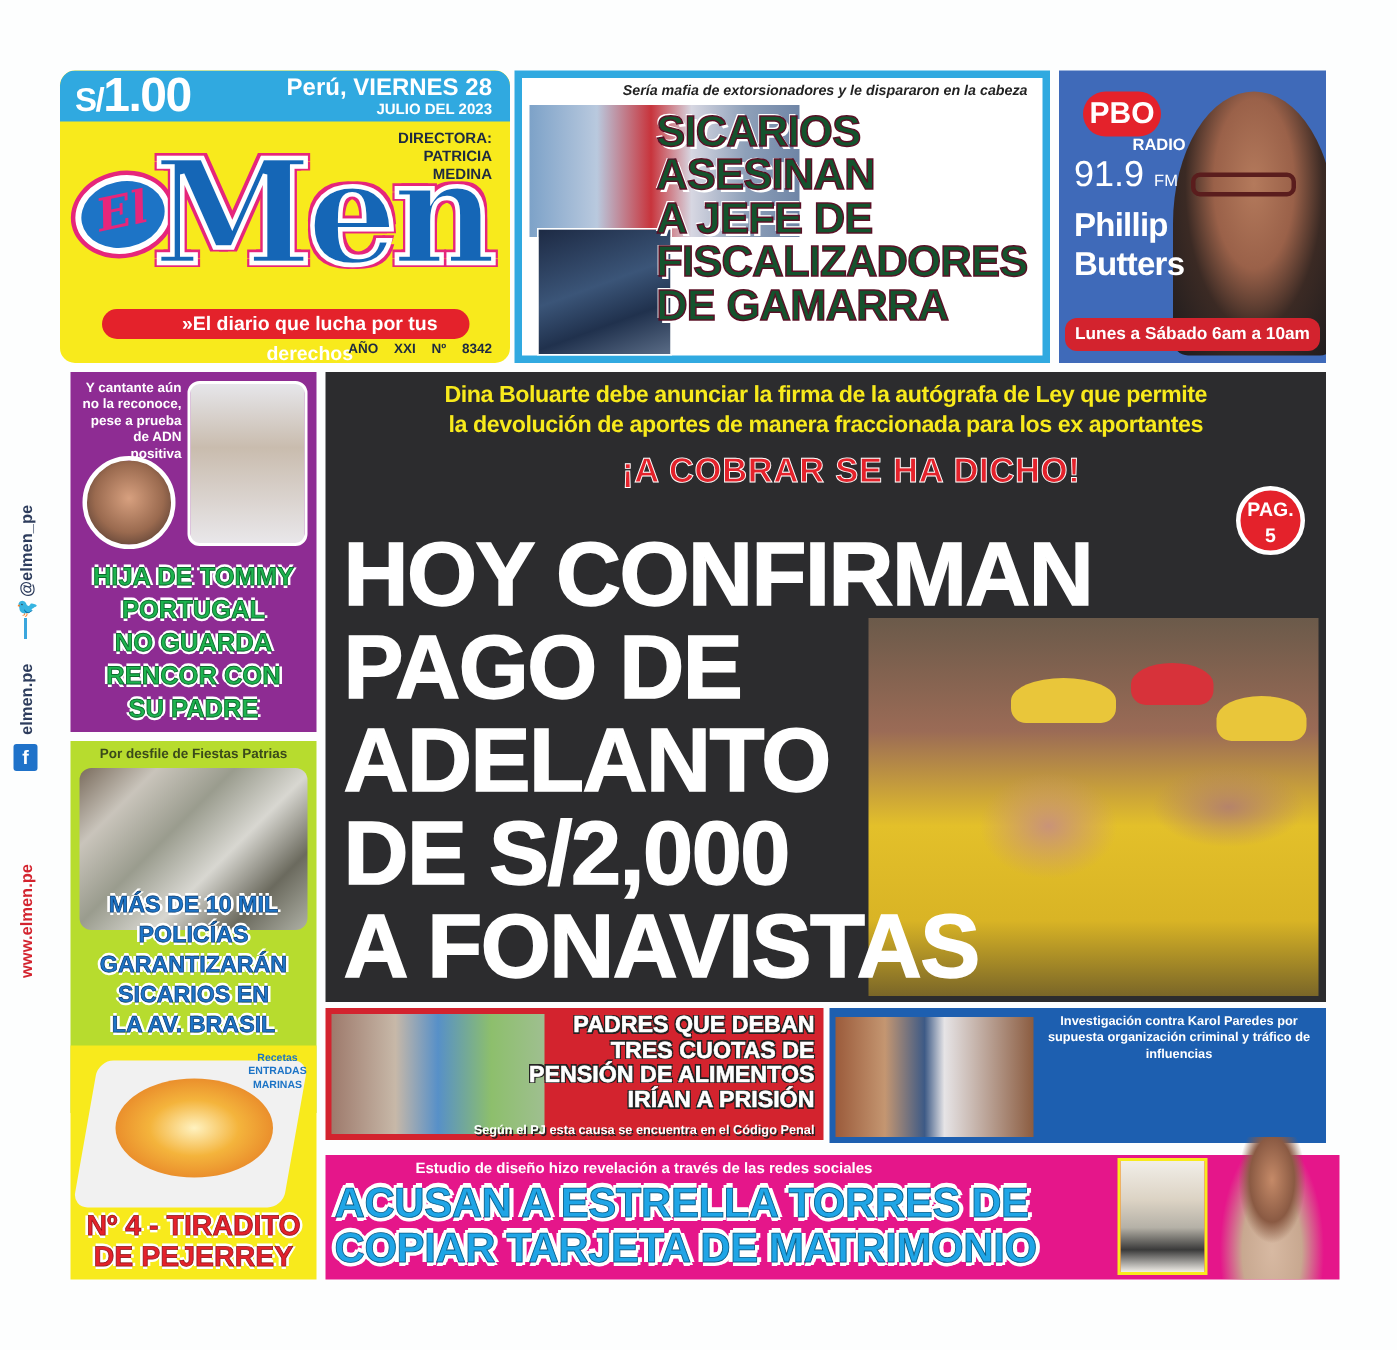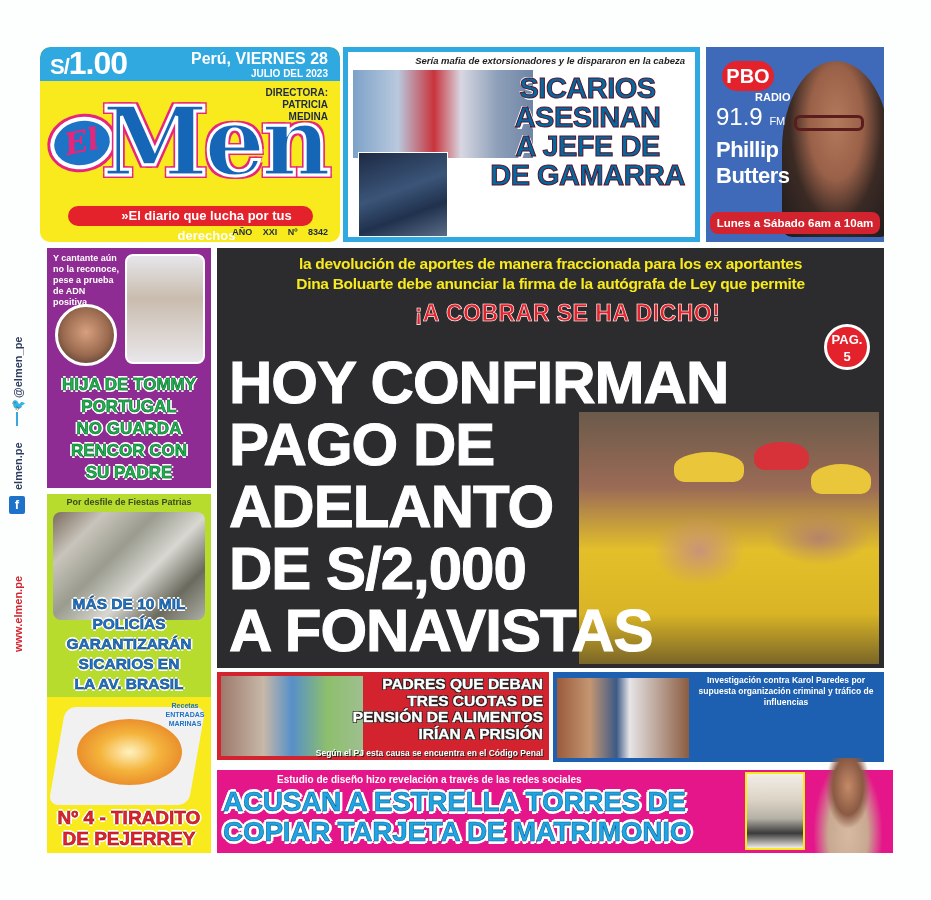--- a/index.html
+++ b/index.html
@@ -29,36 +29,36 @@
   .logo-el { position:absolute; left:10px; top:70px; width:64px; height:52px; border-radius:50%; background:#1d74c6; border:4px solid #fff; box-shadow:0 0 0 3px #e6267b; color:#e6267b; font-family:"DejaVu Serif", serif; font-style:italic; font-weight:bold; font-size:30px; line-height:42px; text-align:center; transform:rotate(-12deg); }
   .logo-men { position:absolute; left:62px; top:40px; font-family:"DejaVu Serif", serif; font-weight:bold; font-size:96px; line-height:110px; color:#1566b6; -webkit-text-stroke:3px #fff; text-shadow: 0 0 0 #e6267b, 3px 3px 0 #e6267b, -3px -3px 0 #e6267b, 3px -3px 0 #e6267b, -3px 3px 0 #e6267b; letter-spacing:-4px; }
   .tagline { position:absolute; left:28px; top:159px; width:245px; height:20px; background:#e4222b; border-radius:10px; color:#fff; font-size:13px; font-weight:bold; text-align:center; line-height:20px;padding-left:32px; }
   .edition { position:absolute; right:12px; top:180px; color:#1e2a40; font-size:9px; font-weight:bold; word-spacing:8px; }
 
   
   .top-story { left: 343px; top: 47px; width: 357px; height: 195px; background:#fff; border:5px solid #30a9e0; }
   .top-kicker { position:absolute; right:10px; top:3px; font-size:9.5px; font-weight:bold; color:#222; font-style:italic; }
   .photo-trio { position:absolute; left:5px; top:18px; width:180px; height:88px; background: linear-gradient(90deg,#7da2c8 0%,#b9c9de 25%,#c8343c 45%,#d7d7e2 60%,#8ea0b9 80%,#6f85a6 100%); }
   .photo-night { position:absolute; left:10px; top:100px; width:90px; height:85px; background: linear-gradient(160deg,#1d2a44,#3b5578 45%,#20314d 70%,#5a6c86); border:1px solid #fff; }
-  .top-head { position:absolute; right:10px; top:22px; text-align:center; color:#0369a1; font-size:29px; font-weight:900; line-height:29px; -webkit-text-stroke:1px #5a0f26; text-shadow: 2px 2px 0 #fff, -1px -1px 0 #fff; letter-spacing:-0.5px; }
+  .top-head { position:absolute; right:10px; top:22px; text-align:left; color:#14532d; font-size:29px; font-weight:900; line-height:29px; -webkit-text-stroke:1px #5a0f26; text-shadow: 2px 2px 0 #fff, -1px -1px 0 #fff; letter-spacing:-0.5px; }
 
   
   .radio-ad { left: 706px; top: 47px; width: 178px; height: 195px; background:#3f6ab9; overflow:hidden; }
   .radio-person { position:absolute; right:-6px; top:14px; width:108px; height:176px; background: radial-gradient(ellipse at 50% 35%, #b47a5c 0%, #9a6149 35%, #3b2a24 60%, #1d1b1d 100%); border-radius: 50% 50% 10px 10px; }
   .radio-glasses { position:absolute; right:20px; top:68px; width:70px; height:16px; border:3px solid #5a1d1d; border-radius:6px; }
   .pbo { position:absolute; left:16px; top:14px; width:52px; height:30px; background:#e4222b; border-radius:15px; color:#fff; font-size:20px; font-weight:900; text-align:center; line-height:30px; }
   .radio-label { position:absolute; left:25px; top:44px; color:#fff; font-size:11px; font-weight:bold;padding-left:24px; }
   .freq { position:absolute; left:10px; top:56px; color:#fff; font-size:24px; }
   .freq small { font-size:11px; }
   .host { position:absolute; left:10px; top:90px; color:#fff; font-size:22px; font-weight:bold; line-height:26px; letter-spacing:-0.5px; }
   .schedule { position:absolute; left:4px; bottom:8px; width:170px; height:22px; background:#d3232e; border-radius:8px; color:#fff; font-size:11.5px; font-weight:bold; text-align:center; line-height:22px; }
 
   
   .tommy { left: 47px; top: 248px; width: 164px; height: 240px; background:#8e2c93; }
-  .tommy-kicker { position:absolute; left:6px; top:5px; width:68px; color:#fff; font-size:9px; font-weight:bold; line-height:11px; }
+  .tommy-kicker { position:absolute; left:6px; top:5px; width:68px; color:#fff; font-size:9px; font-weight:bold; line-height:11px;text-align:right; }
   .tommy-circle { position:absolute; left:8px; top:56px; width:62px; height:62px; border-radius:50%; background: radial-gradient(circle at 50% 45%, #d7a07f, #9a6a4f 55%, #3a2a27); border:3px solid #fff; }
   .tommy-photo { position:absolute; left:78px; top:6px; width:80px; height:110px; border-radius:8px; background: linear-gradient(180deg,#e6e6ea, #c9bcae 40%, #e9e7ea); border:2px solid #fff; }
   .tommy-head { position:absolute; left:0; top:126px; width:164px; text-align:center; color:#1db34e; font-size:17px; font-weight:900; line-height:22px; -webkit-text-stroke:0.6px #0b6a2d; text-shadow: 2px 0 0 #fff, -2px 0 0 #fff, 0 2px 0 #fff, 0 -2px 0 #fff; }
 
   .police { left: 47px; top: 494px; width: 164px; height: 248px; background:#b7dc2e; }
   .police-kicker { position:absolute; left:0; top:3px; width:164px; text-align:center; color:#3a4a1a; font-size:9px; font-weight:bold; }
   .police-photo { position:absolute; left:6px; top:18px; width:152px; height:108px; border-radius:8px; background: linear-gradient(135deg,#7a6c5d 0%,#c9c4bb 20%,#9a9c8e 40%,#d8d7d1 60%,#6b6a5e 80%,#aeb0a5 100%); }
   .police-head { position:absolute; left:0; top:100px; width:164px; text-align:center; color:#1d74c6; font-size:15.5px; font-weight:900; line-height:20px; -webkit-text-stroke:0.5px #0c3f78; text-shadow: 2px 0 0 #fff, -2px 0 0 #fff, 0 2px 0 #fff, 0 -2px 0 #fff; }
 
   .recipe { left: 47px; top: 697px; width: 164px; height: 156px; background:#f8ea1c; }
@@ -128,20 +128,21 @@
 </div>
 
 <div class="abs top-story">
   <div class="top-kicker">Sería mafia de extorsionadores y le dispararon en la cabeza</div>
   <div class="photo-trio"></div>
   <div class="photo-night"></div>
   <div class="top-head">
     <div>SICARIOS</div>
     <div>ASESINAN</div>
     <div>A JEFE DE</div>
+    <div>FISCALIZADORES</div>
     <div>DE GAMARRA</div>
   </div>
 </div>
 
 <div class="abs radio-ad">
   <div class="radio-person"></div>
   <div class="radio-glasses"></div>
   <div class="pbo">PBO</div>
   <div class="radio-label">RADIO</div>
   <div class="freq"><span>91.9</span> <small>FM</small></div>
@@ -186,22 +187,22 @@
     <div>MARINAS</div>
   </div>
   <div class="recipe-head">
     <div>Nº 4 - TIRADITO</div>
     <div>DE PEJERREY</div>
   </div>
 </div>
 
 <div class="abs main-story">
   <div class="main-kicker">
+    <div>Dina Boluarte debe anunciar la firma de la autógrafa de Ley que permite</div>
     <div>la devolución de aportes de manera fraccionada para los ex aportantes</div>
-    <div>Dina Boluarte debe anunciar la firma de la autógrafa de Ley que permite</div>
   </div>
   <div class="main-sub">¡A COBRAR SE HA DICHO!</div>
   <div class="pag-badge">
     <div>PAG.</div>
     <div>5</div>
   </div>
   <div class="main-photo">
     <div class="photo-cap1"></div>
     <div class="photo-cap2"></div>
     <div class="photo-cap3"></div>

